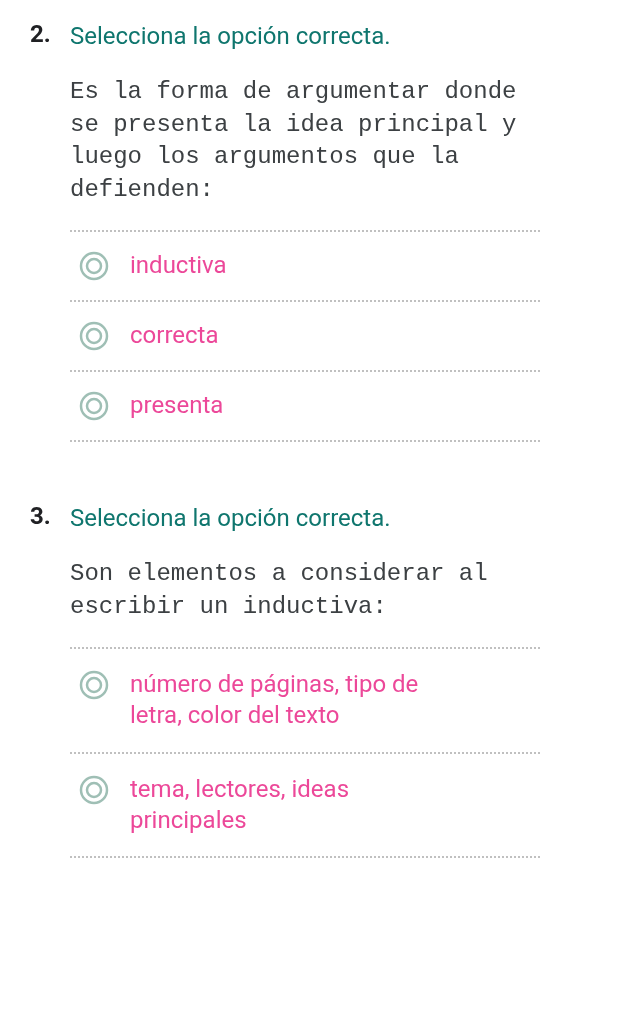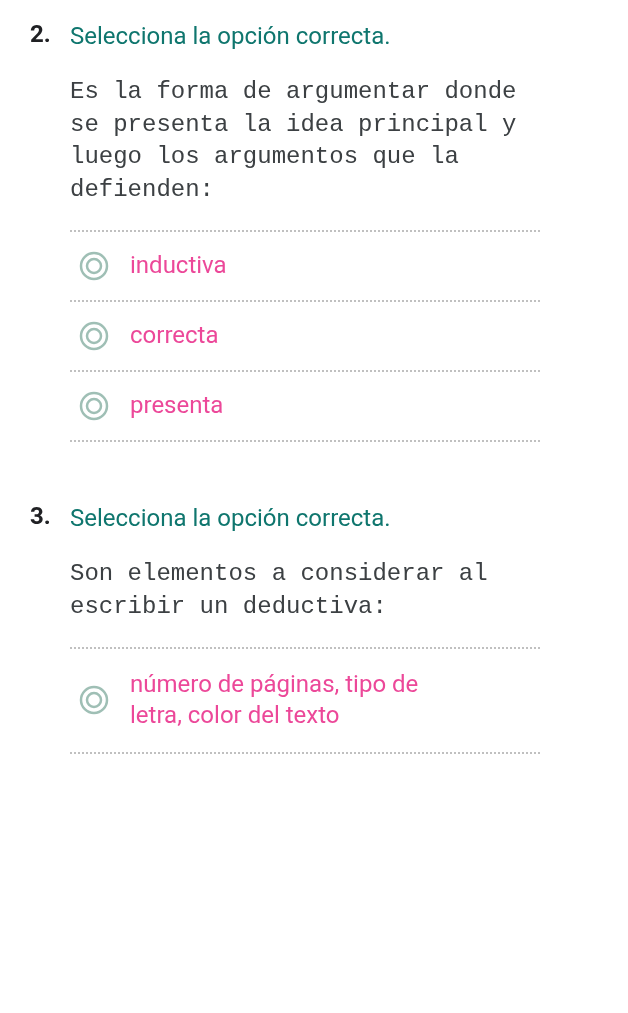--- a/index.html
+++ b/index.html
@@ -59,21 +59,21 @@
     flex-shrink: 0;
     margin-right: 20px;
   }
   .radio svg { display: block; }
   .optlabel {
     font-size: 24px;
     color: #ec4899;
     line-height: 1.3;
     max-width: 320px;
   }
-  .option.multiline { align-items: center; padding-top: 20px; padding-bottom: 20px; }
+  .option.multiline { align-items: flex-start; padding-top: 20px; padding-bottom: 20px; }
 </style>
 </head>
 <body>
 
 <div class="question">
   <div class="qnum">2.</div>
   <div class="qbody">
     <div class="prompt">Selecciona la opción correcta.</div>
     <div class="stem">Es la forma de argumentar donde se presenta la idea principal y luego los argumentos que la defienden:</div>
     <div class="options dotted">
@@ -105,26 +105,35 @@
         <span class="optlabel">presenta</span>
       </div>
     </div>
   </div>
 </div>
 
 <div class="question">
   <div class="qnum">3.</div>
   <div class="qbody">
     <div class="prompt">Selecciona la opción correcta.</div>
-    <div class="stem">Son elementos a considerar al escribir un deductiva:</div>
+    <div class="stem">Son elementos a considerar al escribir un inductiva:</div>
     <div class="options dotted">
       <div class="option multiline">
         <span class="radio">
           <svg viewBox="0 0 32 32">
               <circle cx="16" cy="16" r="13" fill="none" stroke="#9fbfb5" stroke-width="2.5"></circle>
               <circle cx="16" cy="16" r="7" fill="none" stroke="#9fbfb5" stroke-width="2.5"></circle>
             </svg>
         </span>
         <span class="optlabel">número de páginas, tipo de letra, color del texto</span>
       </div>
+      <div class="option multiline">
+        <span class="radio">
+          <svg viewBox="0 0 32 32">
+              <circle cx="16" cy="16" r="13" fill="none" stroke="#9fbfb5" stroke-width="2.5"></circle>
+              <circle cx="16" cy="16" r="7" fill="none" stroke="#9fbfb5" stroke-width="2.5"></circle>
+            </svg>
+        </span>
+        <span class="optlabel">tema, lectores, ideas principales</span>
+      </div>
     </div>
   </div>
 </div>
 
 </body></html>

